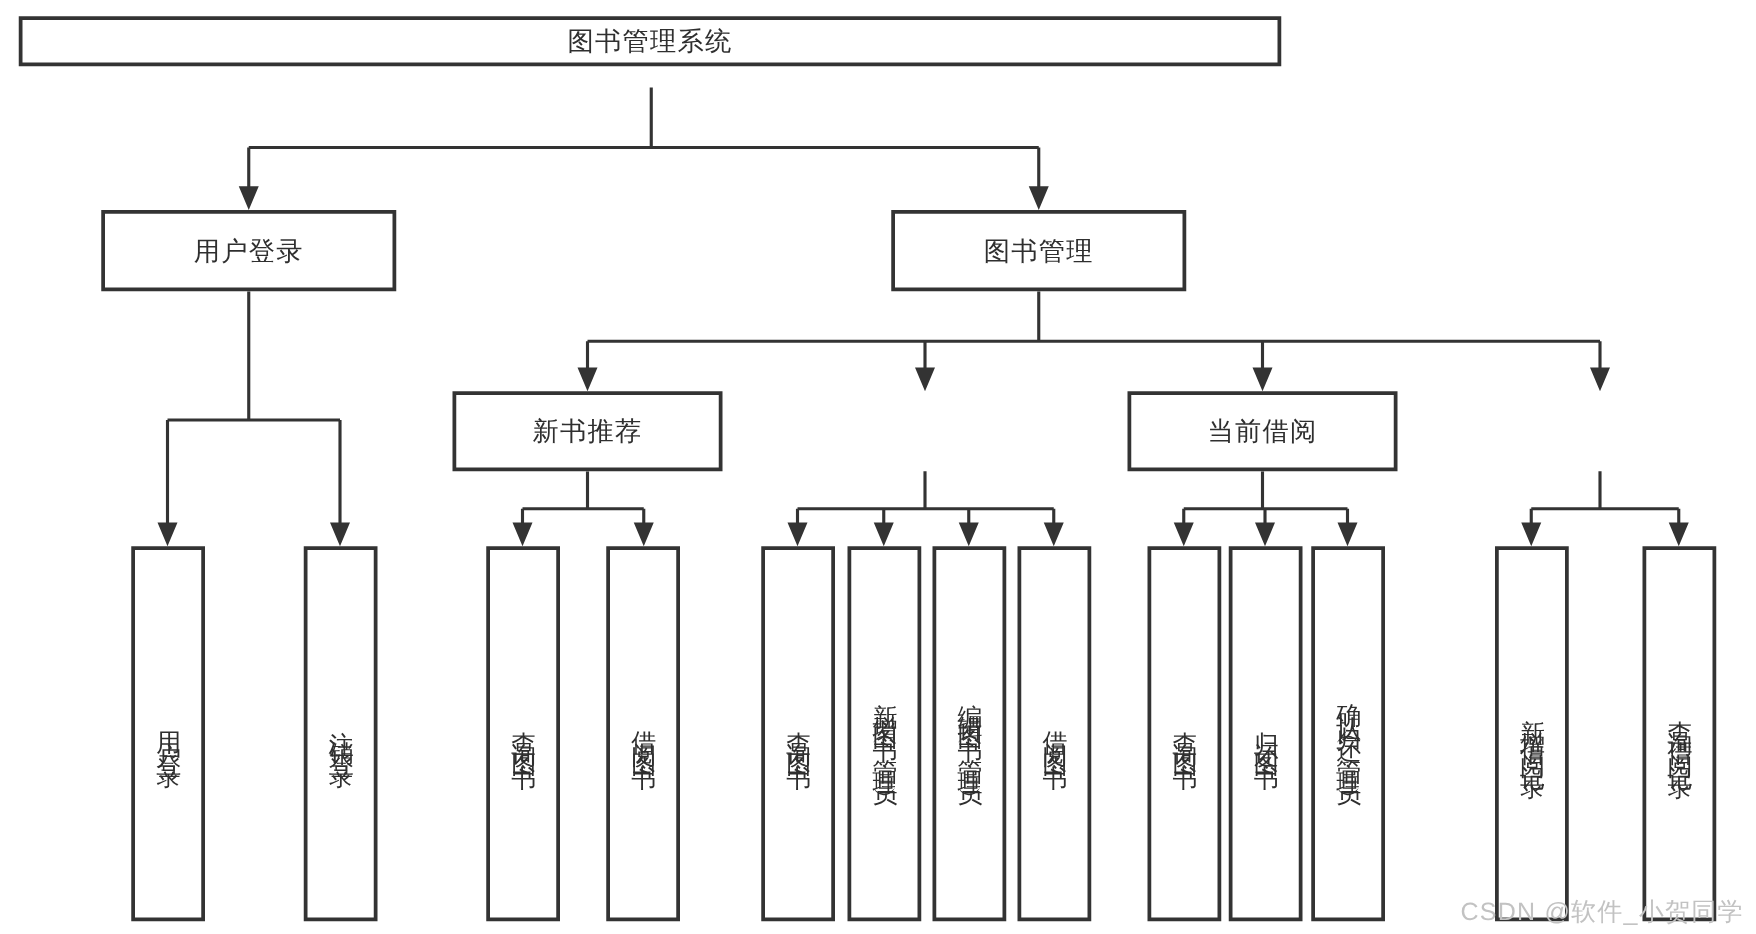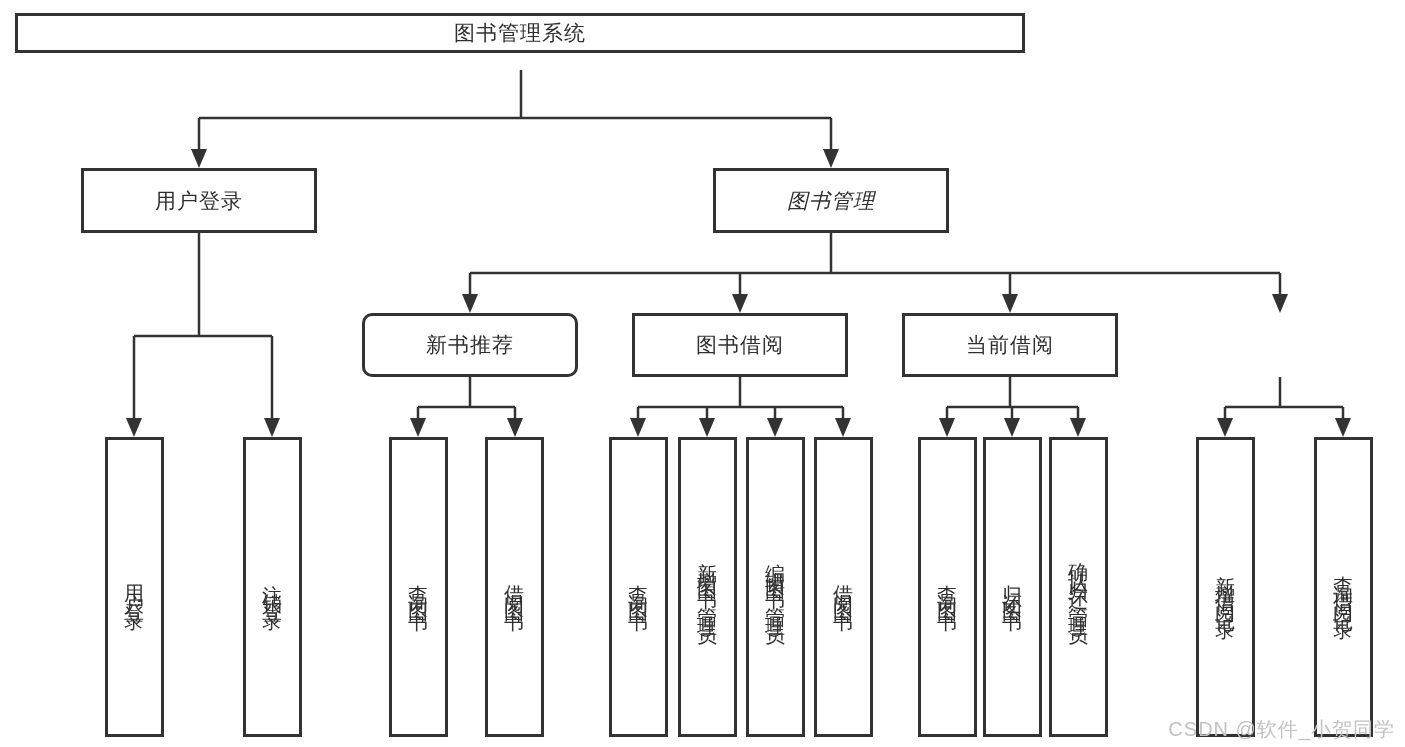--- a/index.html
+++ b/index.html
@@ -25,23 +25,23 @@
     color:var(--text);
     display:flex;
     align-items:center;
     justify-content:center;
     text-align:center;
     letter-spacing:1px;
   }
   .root-box{left:15px;top:13px;width:1010px;height:40px;font-size:21px;}
   .lvl2{top:168px;width:236px;height:65px;font-size:21px;}
   .pos-user-login{left:81px;}
-  .pos-book-mgmt{left:713px;font-style:italic;}
+  .pos-book-mgmt{left:713px;}
   .lvl3{top:313px;width:216px;height:64px;font-size:21px;}
-  .pos-new-book-rec{left:362px;border-radius:10px;}
+  .pos-new-book-rec{left:362px;}
   .pos-book-borrow{left:632px;}
   .pos-current-borrow{left:902px;}
   .pos-borrow-records{left:1172px;}
   .leaf{
     top:437px;width:59px;height:300px;
     font-size:20px;
     writing-mode:vertical-rl;
     text-orientation:mixed;
     letter-spacing:9px;
     line-height:1;
@@ -86,21 +86,20 @@
              M1070,418L1086,418L1078,437Z M1217,418L1233,418L1225,437Z
              M1335,418L1351,418L1343,437Z" fill="#333333" stroke="none"></path>
   </svg>
 
   <div class="box root-box">图书管理系统</div>
 
   <div class="box lvl2 pos-user-login">用户登录</div>
   <div class="box lvl2 pos-book-mgmt">图书管理</div>
 
   <div class="box lvl3 pos-new-book-rec">新书推荐</div>
-  <div class="box lvl3 pos-book-borrow">图书借阅</div>
   <div class="box lvl3 pos-current-borrow">当前借阅</div>
 
   <div class="box leaf pos-l1">用户登录</div>
   <div class="box leaf pos-l2">注销登录</div>
 
   <div class="box leaf pos-l3">查询图书</div>
   <div class="box leaf pos-l4">借阅图书</div>
 
   <div class="box leaf pos-l5">查询图书</div>
   <div class="box leaf pos-l6">新增图书（管理员）</div>

